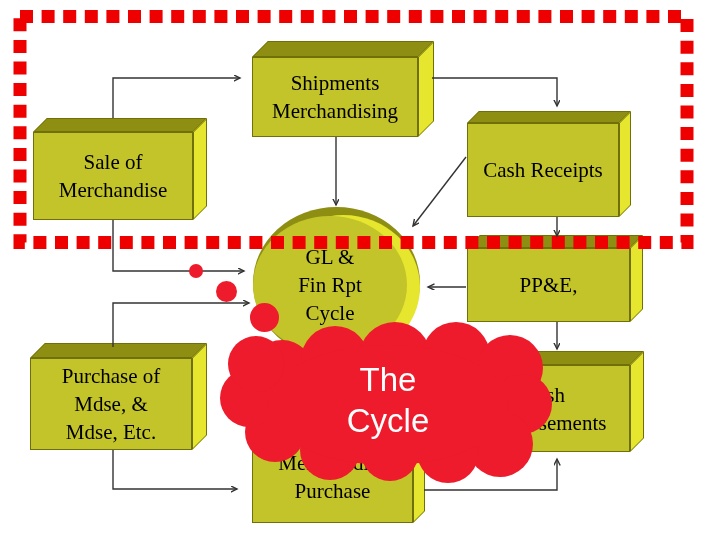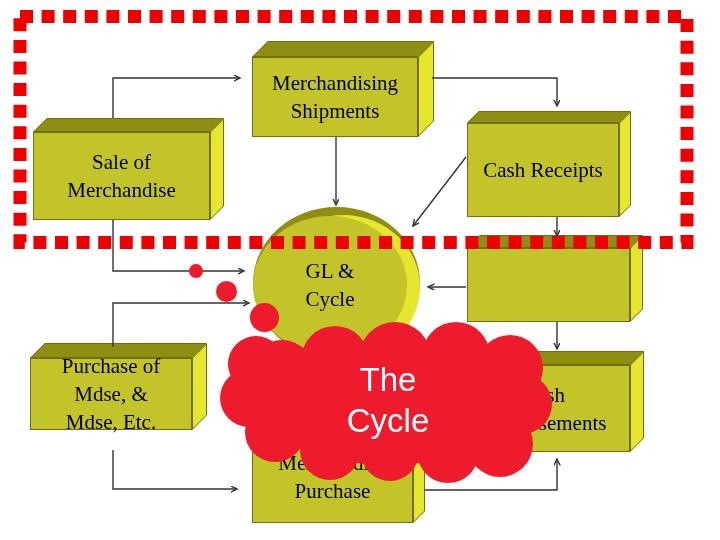--- a/index.html
+++ b/index.html
@@ -48,50 +48,51 @@
     display:flex;flex-direction:column;align-items:center;justify-content:center;
     color:var(--c-cloud_text);font-family:"Liberation Sans", sans-serif;
     font-size:33px;line-height:41px;text-align:center;
   }
 </style>
 </head>
 <body>
 
 <div class="slide">
 
-  <div class="box3d" style="left:33px;top:132px;width:160px;height:88px;padding-left:17px;--d:14px;">
+  <div class="box3d" style="left:33px;top:132px;width:160px;height:88px;--d:14px;">
     <div class="f-top"></div>
     <div class="f-side"></div>
     <div class="f-front">
       <span>Sale of</span>
       <span>Merchandise</span>
     </div>
   </div>
 
   <div class="box3d" style="left:252px;top:57px;width:166px;height:80px;--d:16px;">
     <div class="f-top"></div>
     <div class="f-side"></div>
     <div class="f-front">
+      <span>Shipments</span>
       <span>Merchandising</span>
-      <span>Shipments</span>
     </div>
   </div>
 
   <div class="box3d" style="left:467px;top:123px;width:152px;height:94px;--d:12px;">
     <div class="f-top"></div>
     <div class="f-side"></div>
     <div class="f-front">
       <span>Cash Receipts</span>
     </div>
   </div>
 
   <div class="box3d" style="left:467px;top:248px;width:163px;height:74px;--d:13px;">
     <div class="f-top"></div>
     <div class="f-side"></div>
     <div class="f-front">
+      <span>PP&amp;E,</span>
     </div>
   </div>
 
   <div class="box3d" style="left:458px;top:365px;width:172px;height:87px;--d:14px;">
     <div class="f-top"></div>
     <div class="f-side"></div>
     <div class="f-front">
       <span>Cash</span>
       <span>Disbursements</span>
     </div>
@@ -99,35 +100,36 @@
 
   <div class="box3d" style="left:252px;top:430px;width:161px;height:93px;--d:12px;">
     <div class="f-top"></div>
     <div class="f-side"></div>
     <div class="f-front">
       <span>Merchandise</span>
       <span>Purchase</span>
     </div>
   </div>
 
-  <div class="box3d" style="left:30px;top:358px;width:162px;height:72px;--d:15px;">
+  <div class="box3d" style="left:30px;top:358px;width:162px;height:92px;--d:15px;">
     <div class="f-top"></div>
     <div class="f-side"></div>
     <div class="f-front">
       <span>Purchase of</span>
       <span>Mdse, &amp;</span>
       <span>Mdse, Etc.</span>
     </div>
   </div>
 
   <div class="gl" style="left:253px;top:207px;width:167px;height:152px;">
     <div class="gl-layer gl-dark"></div>
     <div class="gl-layer gl-bright"></div>
     <div class="gl-layer gl-front">
       <span>GL &amp;</span>
+      <span>Fin Rpt</span>
       <span>Cycle</span>
     </div>
   </div>
 
   <svg class="overlay" width="720" height="540" viewBox="0 0 720 540">
     <defs>
       <marker id="arw" markerWidth="9" markerHeight="9" refX="6.5" refY="3.2" orient="auto" markerUnits="userSpaceOnUse">
         <path class="arrowhead-path" d="M0,0 L6.5,3.2 L0,6.4"></path>
       </marker>
     </defs>

